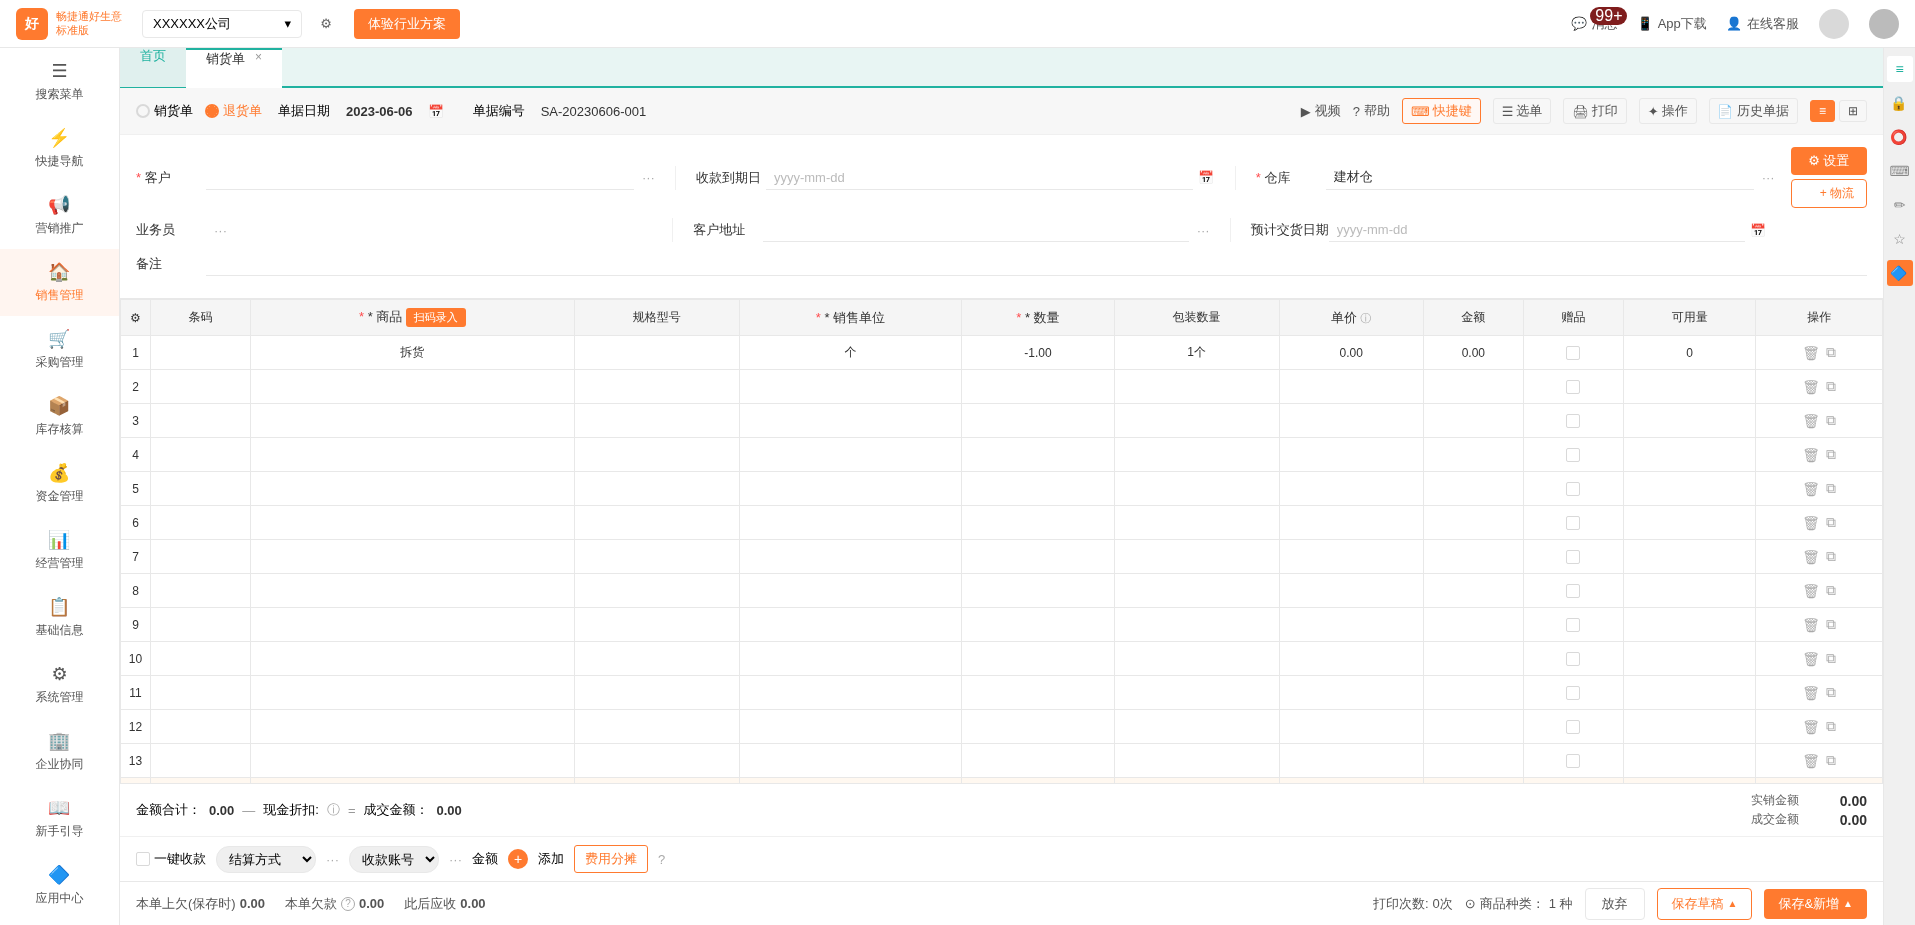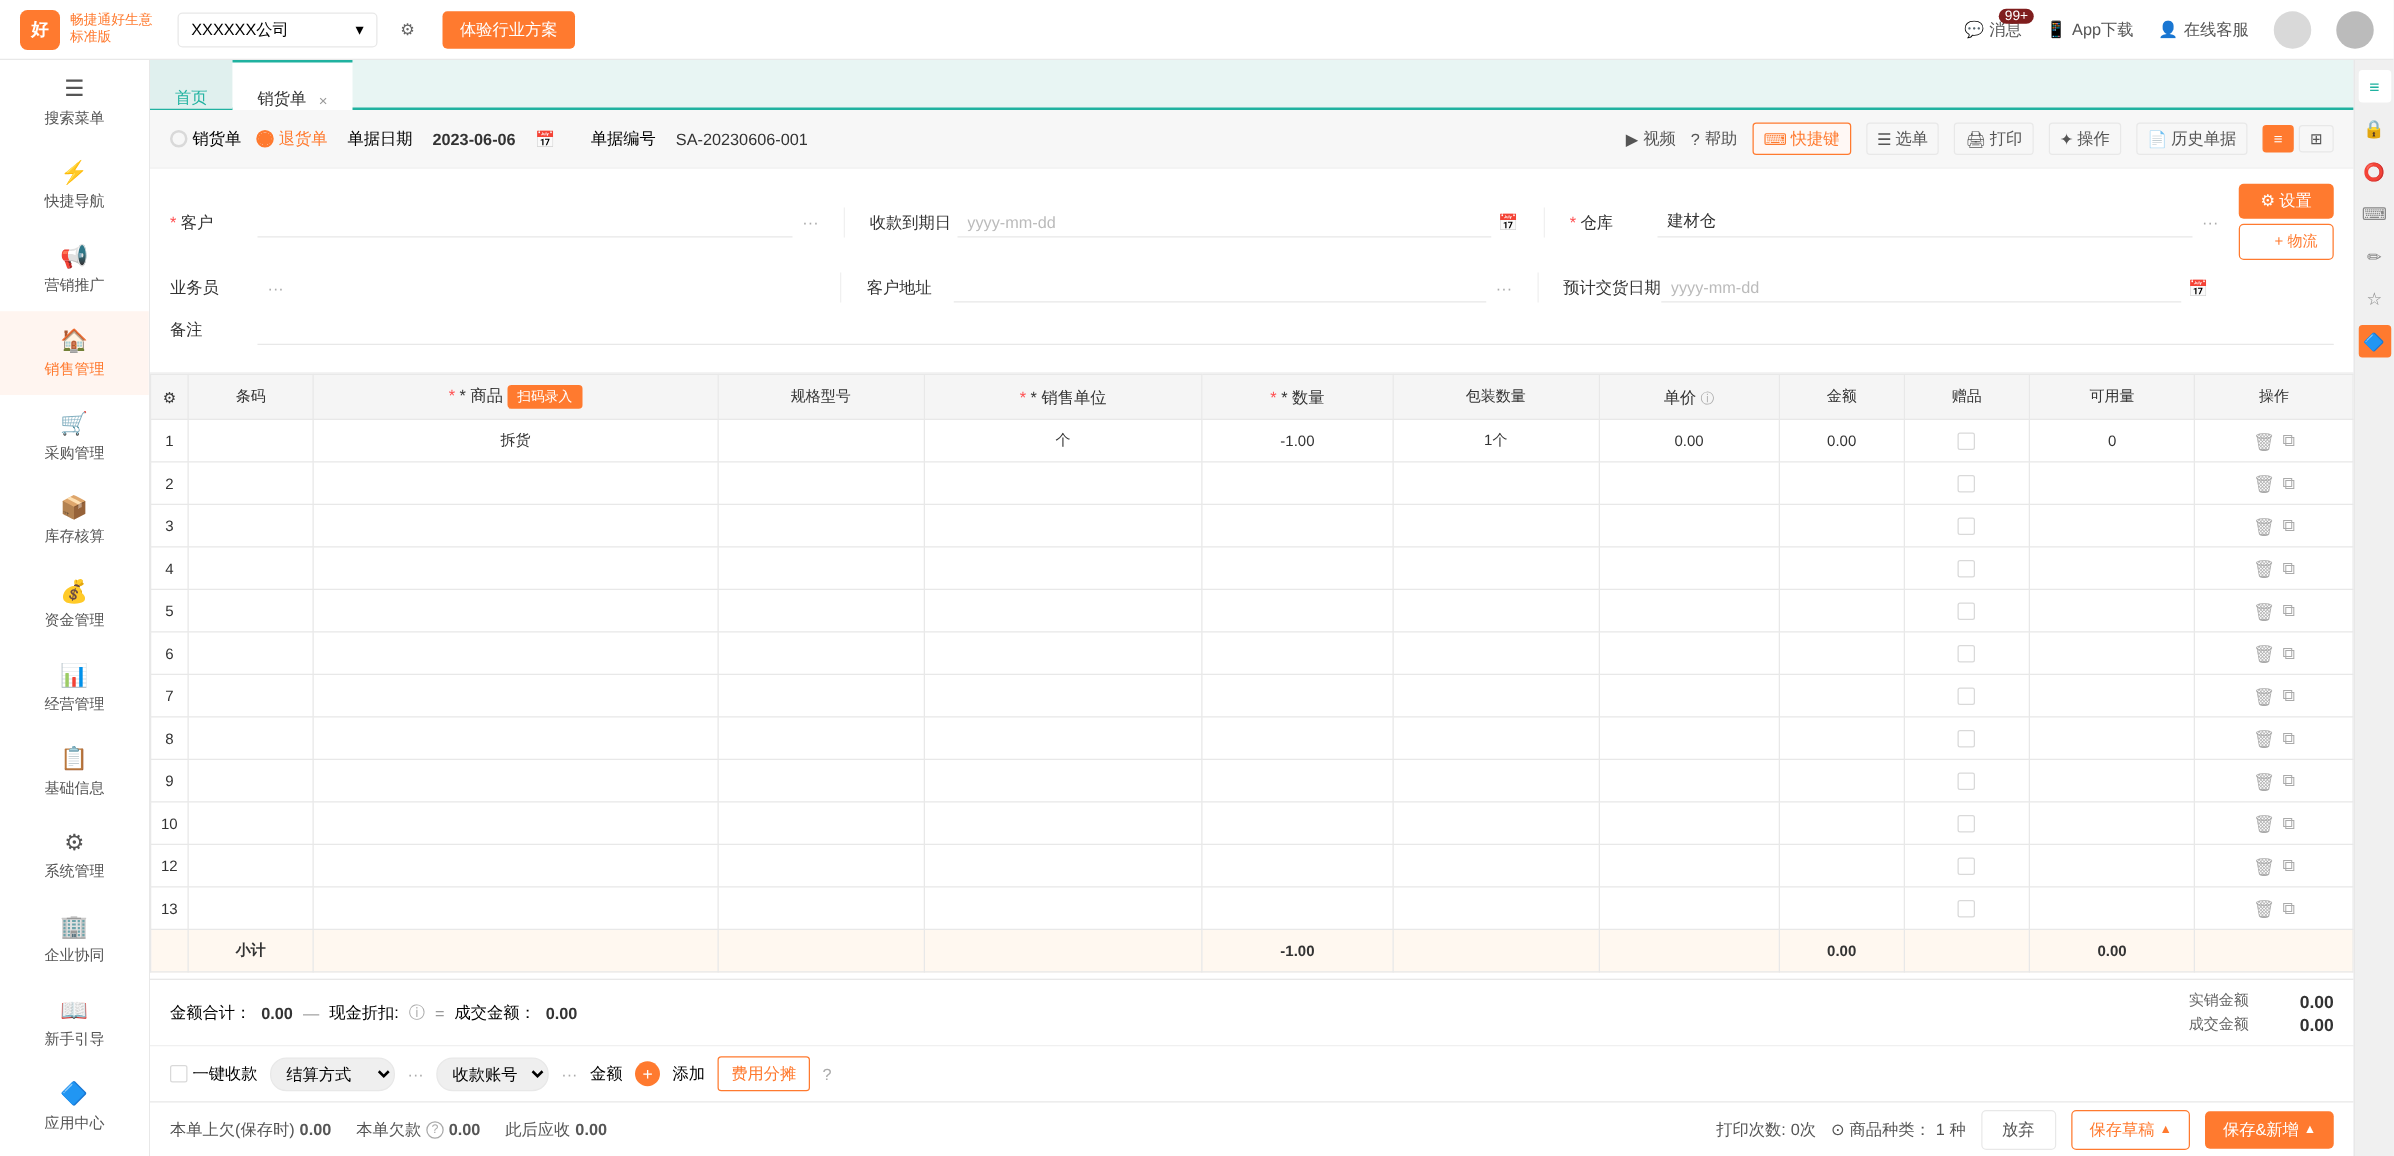--- a/index.html
+++ b/index.html
@@ -8,39 +8,39 @@
     
     .top-bar { height: 48px; background: #fff; display: flex; align-items: center; padding: 0 16px; border-bottom: 1px solid #e8e8e8; flex-shrink: 0; }
     .top-bar-logo { display: flex; align-items: center; gap: 8px; margin-right: 20px; }
     .logo-icon { width: 32px; height: 32px; background: #ff7a2f; border-radius: 6px; display: flex; align-items: center; justify-content: center; color: #fff; font-size: 14px; font-weight: bold; }
     .logo-text { color: #ff7a2f; font-size: 12px; line-height: 1.2; }
     .company-selector { display: flex; align-items: center; gap: 6px; border: 1px solid #e8e8e8; border-radius: 4px; padding: 4px 10px; cursor: pointer; min-width: 160px; }
     .settings-icon-btn { width: 32px; height: 32px; display: flex; align-items: center; justify-content: center; color: #666; cursor: pointer; }
     .trial-btn { background: #ff7a2f; color: #fff; border: none; border-radius: 4px; padding: 6px 14px; cursor: pointer; font-size: 13px; }
     .top-bar-right { margin-left: auto; display: flex; align-items: center; gap: 20px; }
     .top-bar-item { display: flex; align-items: center; gap: 4px; color: #555; cursor: pointer; font-size: 13px; position: relative; }
-    .badge { background: #7f1d1d; color: #fff; border-radius: 10px; padding: 0 5px; font-size: 11px; position: absolute; top: -8px; right: -10px; }
+    .badge { background: #7f1d1d; color: #fff; border-radius: 10px; padding: 0 5px; font-size: 16px; position: absolute; top: -8px; right: -10px; }
     .avatar { width: 30px; height: 30px; background: #d9d9d9; border-radius: 50%; }
 
     
     .main-layout { display: flex; flex: 1; overflow: hidden; }
 
     
     .sidebar { width: 120px; background: #fff; display: flex; flex-direction: column; border-right: 1px solid #e8e8e8; flex-shrink: 0; overflow-y: auto; }
     .sidebar-item { display: flex; flex-direction: column; align-items: center; padding: 12px 8px; cursor: pointer; color: #555; gap: 4px; }
     .sidebar-item.active { background: #fff5f0; color: #ff7a2f; }
     .sidebar-icon { font-size: 18px; }
     .sidebar-label { font-size: 12px; text-align: center; }
 
     
     .content-area { flex: 1; display: flex; flex-direction: column; overflow: hidden; }
 
     
     .tab-bar { height: 40px; background: #e8f5f3; display: flex; align-items: center; padding: 0; border-bottom: 2px solid #20b2a0; flex-shrink: 0; }
-    .tab-item { height: 40px; padding: 0 20px; display: flex; align-items: flex-end; cursor: pointer; color: #555; font-size: 13px; gap: 6px; }
+    .tab-item { height: 40px; padding: 0 20px; display: flex; align-items: flex-start; cursor: pointer; color: #555; font-size: 13px; gap: 6px; }
     .tab-item.home { background: #e0f0ee; color: #20b2a0; }
     .tab-item.active { background: #fff; color: #333; border-top: 2px solid #20b2a0; margin-top: 2px; }
     .tab-close { color: #999; font-size: 12px; cursor: pointer; margin-left: 4px; }
     .form-header { display: flex; align-items: center; padding: 10px 16px; border-bottom: 1px solid #f0f0f0; gap: 16px; background: #f7f7f7; }
     .radio-group { display: flex; align-items: center; gap: 12px; }
     .radio-item { display: flex; align-items: center; gap: 4px; cursor: pointer; }
     .radio-circle { width: 14px; height: 14px; border-radius: 50%; border: 2px solid #d9d9d9; }
     .radio-circle.active { border-color: #ff7a2f; background: radial-gradient(circle, #ff7a2f 5px, transparent 5px); }
     .form-header-right { margin-left: auto; display: flex; align-items: center; gap: 12px; }
     .header-action { display: flex; align-items: center; gap: 4px; color: #555; cursor: pointer; font-size: 12px; }
@@ -589,20 +589,43 @@
               </td>
               <td></td>
               <td>
                 <div class="action-icons">
                   <span class="action-icon">🗑</span>
                   <span class="action-icon">⧉</span>
                 </div>
               </td>
             </tr>
           <tr>
+              <td class="table-row-num">11</td>
+              <td></td>
+              <td></td>
+              <td></td>
+              <td></td>
+              <td></td>
+              <td></td>
+              <td></td>
+              <td></td>
+              <td>
+                <div class="checkbox-cell">
+                  <div class="custom-checkbox"></div>
+                </div>
+              </td>
+              <td></td>
+              <td>
+                <div class="action-icons">
+                  <span class="action-icon">🗑</span>
+                  <span class="action-icon">⧉</span>
+                </div>
+              </td>
+            </tr>
+          <tr>
               <td class="table-row-num">12</td>
               <td></td>
               <td></td>
               <td></td>
               <td></td>
               <td></td>
               <td></td>
               <td></td>
               <td></td>
               <td>

